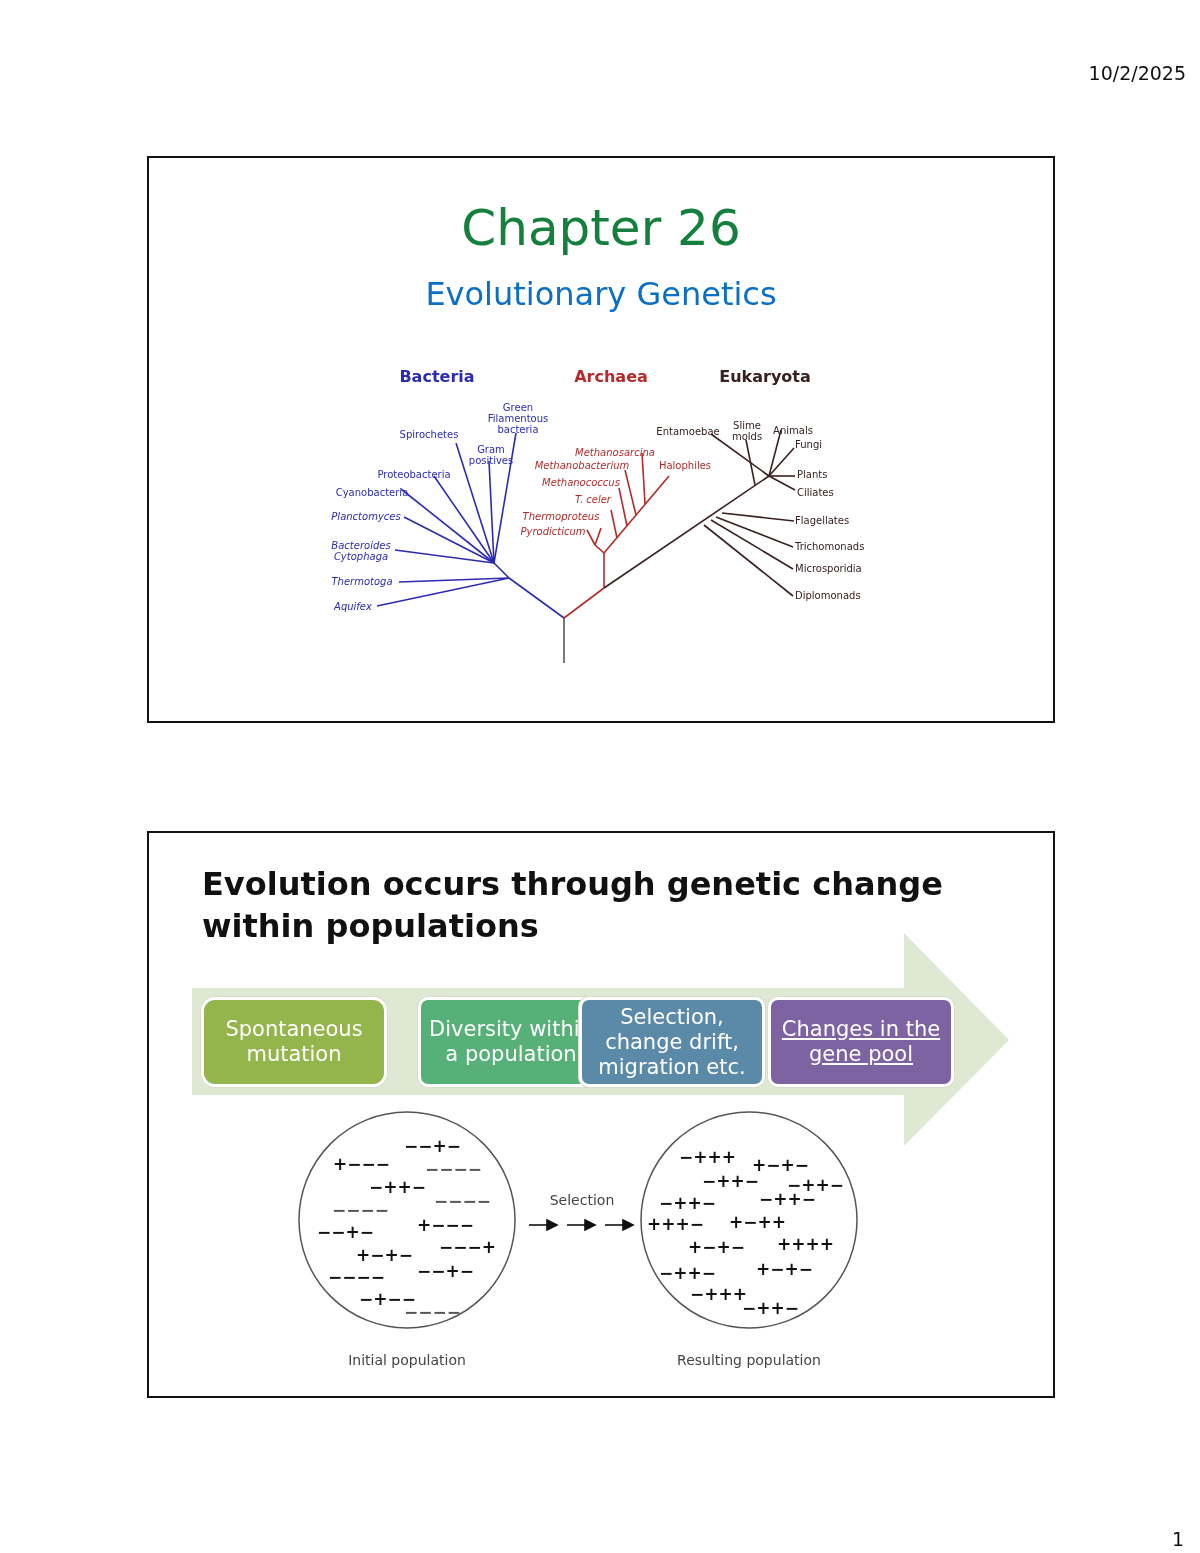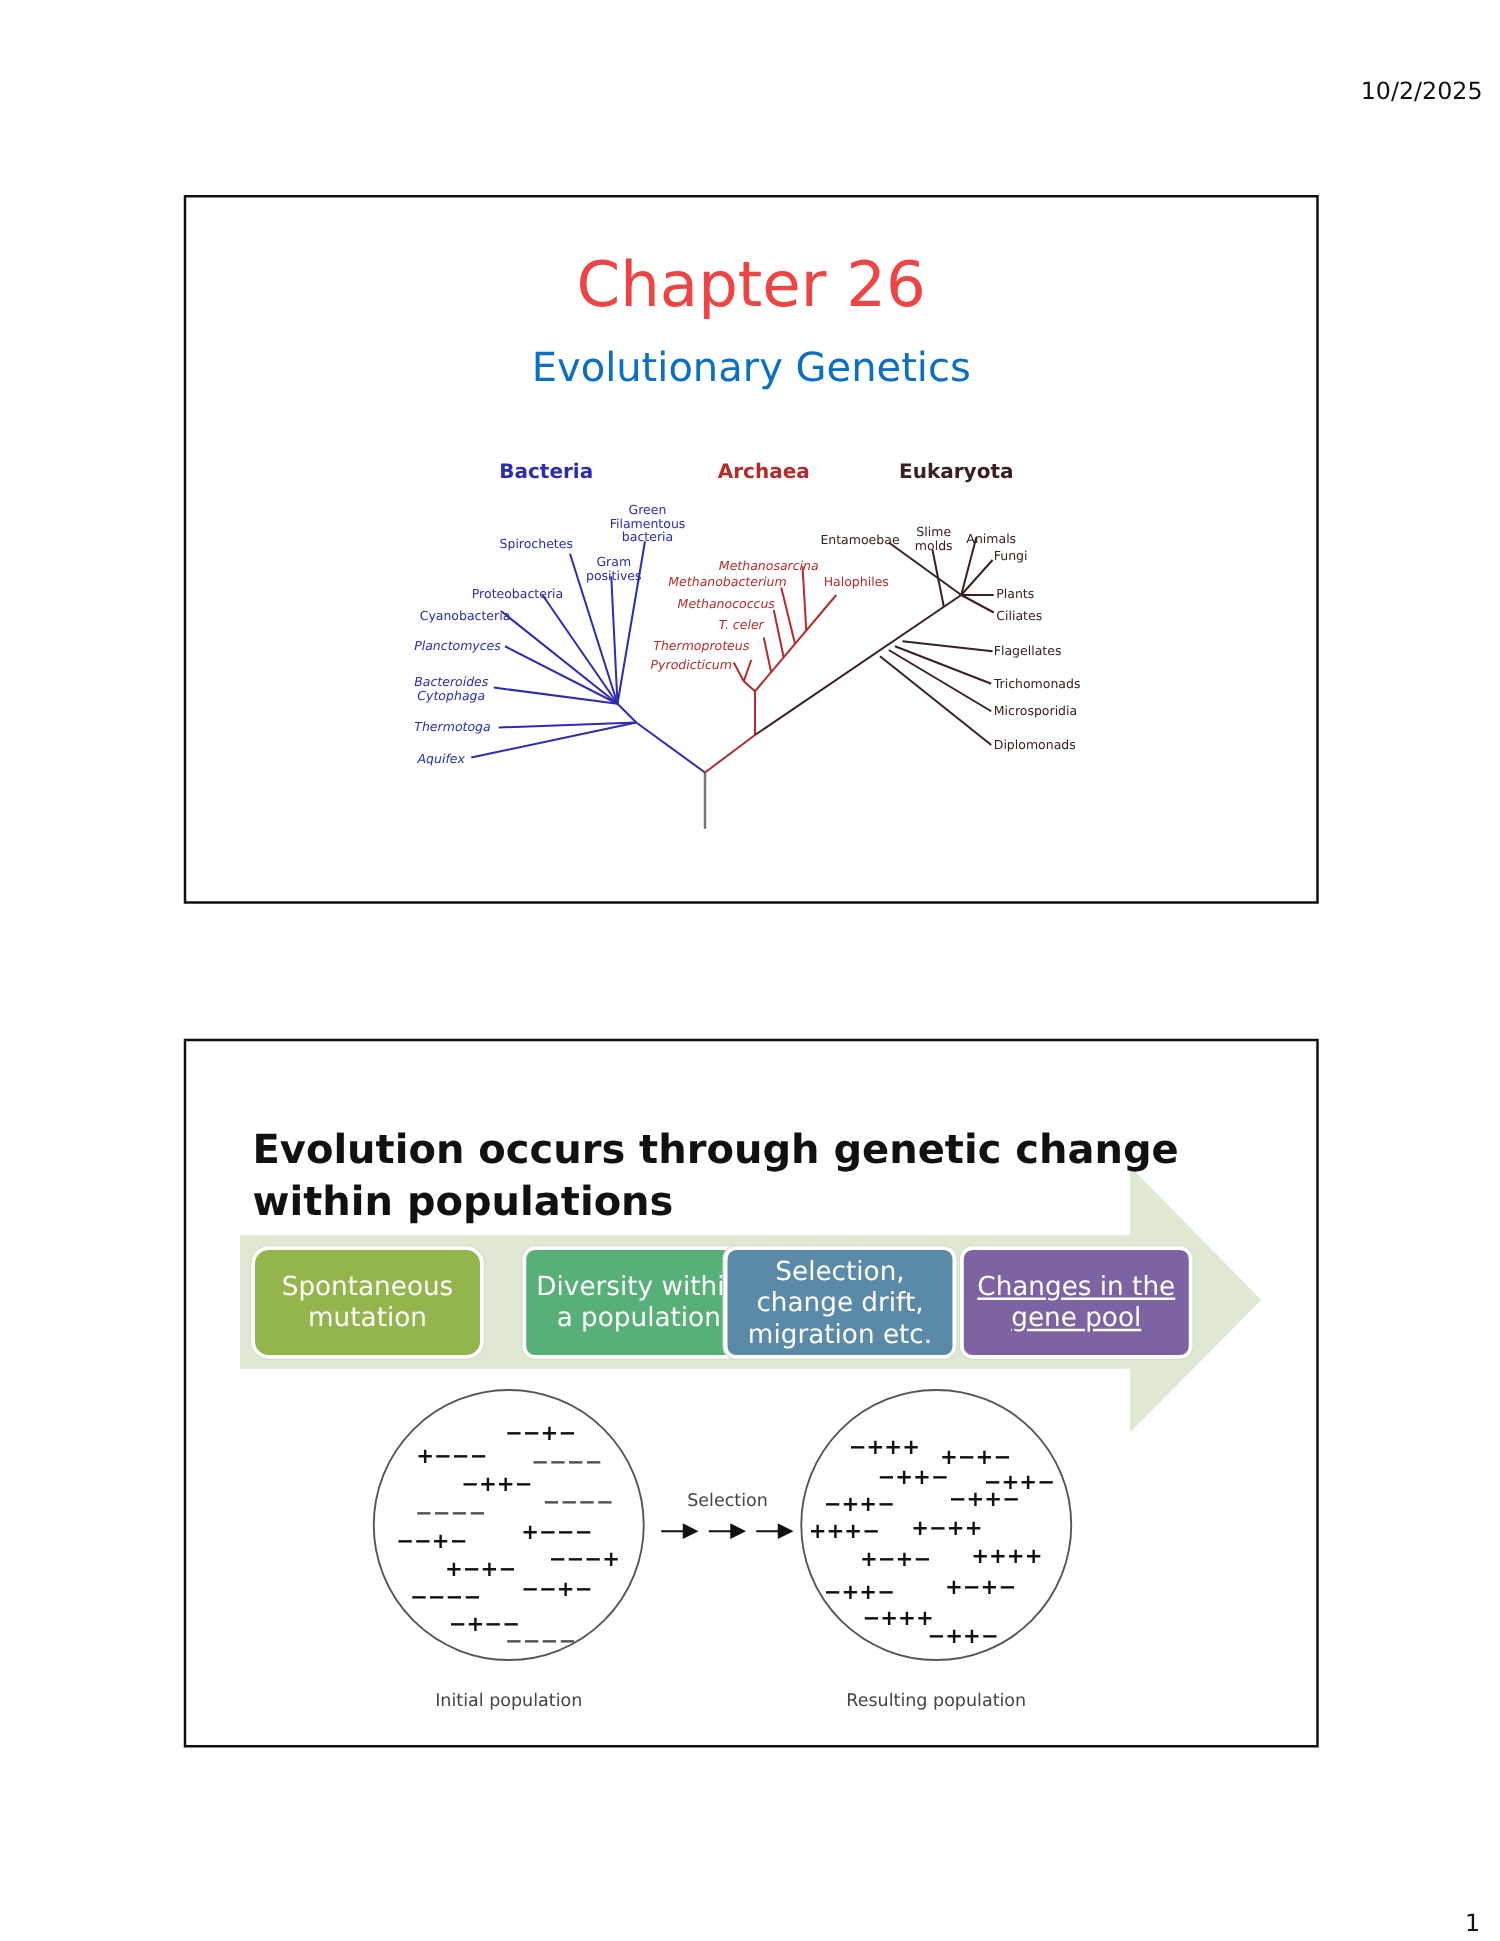--- a/index.html
+++ b/index.html
@@ -2,21 +2,21 @@
 <html><head>
 <meta charset="utf-8">
 <style>
   html, body { margin:0; padding:0; background:#ffffff; }
   body { width:1200px; height:1553px; position:relative; overflow:hidden; font-family:"DejaVu Sans", sans-serif; }
   .date { position:absolute; top:14px; right:14px; font-size:19px; color:#111;margin-top:48px; }
   .pagenum { position:absolute; top:1528px; right:16px; font-size:19px; color:#111; }
   .slide { position:absolute; left:147px; width:904px; border:2px solid #111; background:#fff; }
   #slide1 { top:156px; height:563px; }
   #slide2 { top:831px; height:563px; }
-  .title1 { position:absolute; left:0; right:0; top:38px; text-align:center; font-size:50px; color:#ef4444; line-height:64px; }
+  .title1 { position:absolute; left:0; right:0; top:38px; text-align:center; font-size:50px; color:#15803d; line-height:64px; }
   .title2 { position:absolute; left:0; right:0; top:104px; text-align:center; font-size:32px; color:#0b6fc4; line-height:64px; }
   .tree { position:absolute; left:0; top:0; }
   .s2title { position:absolute; left:53px; top:30px; font-size:32px; font-weight:bold; color:#111; line-height:42px; }
   .arrowbg { position:absolute; left:0; top:0; }
   .box { position:absolute; top:164px; width:180px; height:84px; border:3px solid #fff; border-radius:10px; color:#fff; font-size:21px; line-height:25px; text-align:center; display:flex; align-items:center; justify-content:center; box-shadow:0 0 0 1px #d5dfcb; }
   .pop { position:absolute; left:0; top:0; }
 </style>
 </head>
 <body>
 
@@ -113,21 +113,21 @@
         <text x="646" y="441">Diplomonads</text>
       </g>
     </g>
   </svg>
 </div>
 
 <div id="slide2" class="slide">
   <svg class="arrowbg" width="904" height="563">
     <polygon points="43,155 755,155 755,100 860,207 755,313 755,262 43,262" fill="#dfe8d3"></polygon>
   </svg>
-  <div class="s2title" style="width:760px;margin-top:35px;">Evolution occurs through genetic change within populations</div>
+  <div class="s2title" style="width:760px;">Evolution occurs through genetic change within populations</div>
 
   <div class="box" style="left:52px;background:#93b54c;border-radius:14px;">Spontaneous mutation</div>
   <div class="box" style="left:241px;background:#57b077;margin-left:28px;">Diversity within a population</div>
   <div class="box" style="left:430px;background:#5b8aa8;">Selection, change drift, migration etc.</div>
   <div class="box" style="left:619px;background:#7e63a3;text-decoration:underline;">Changes in the gene pool</div>
 
   <svg class="pop" width="904" height="563">
     <g font-family="DejaVu Sans, sans-serif">
       <circle cx="258" cy="387" r="108" fill="#fff" stroke="#555" stroke-width="1.5"></circle>
       <circle cx="600" cy="387" r="108" fill="#fff" stroke="#555" stroke-width="1.5"></circle>

